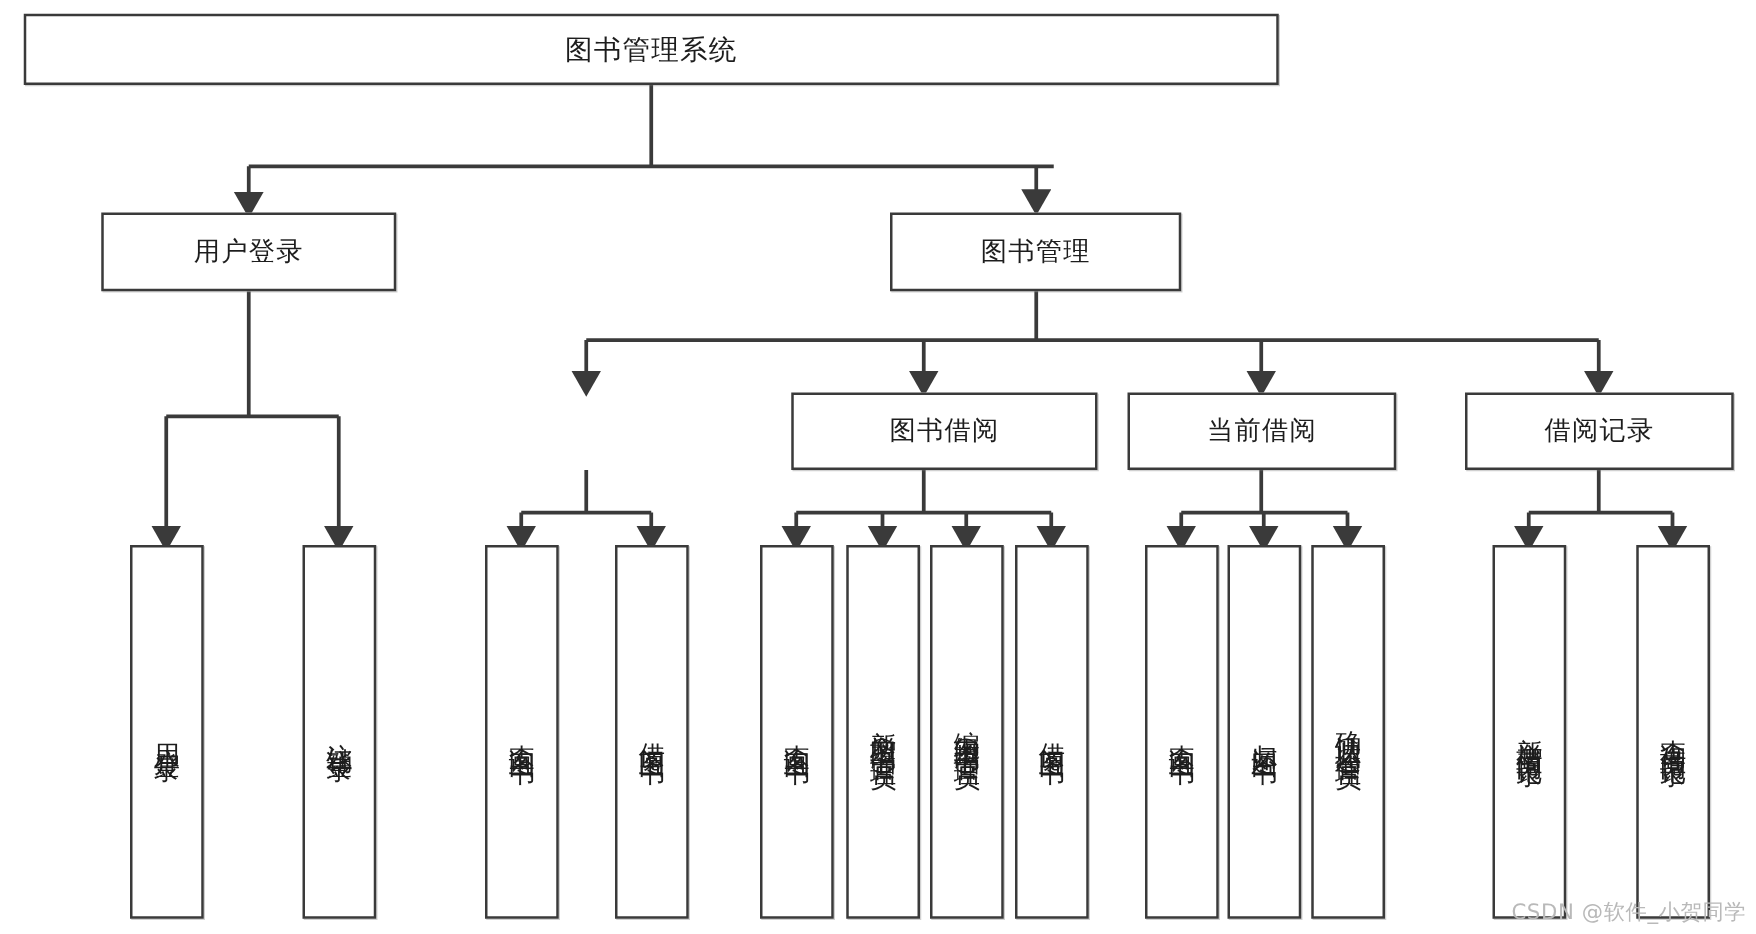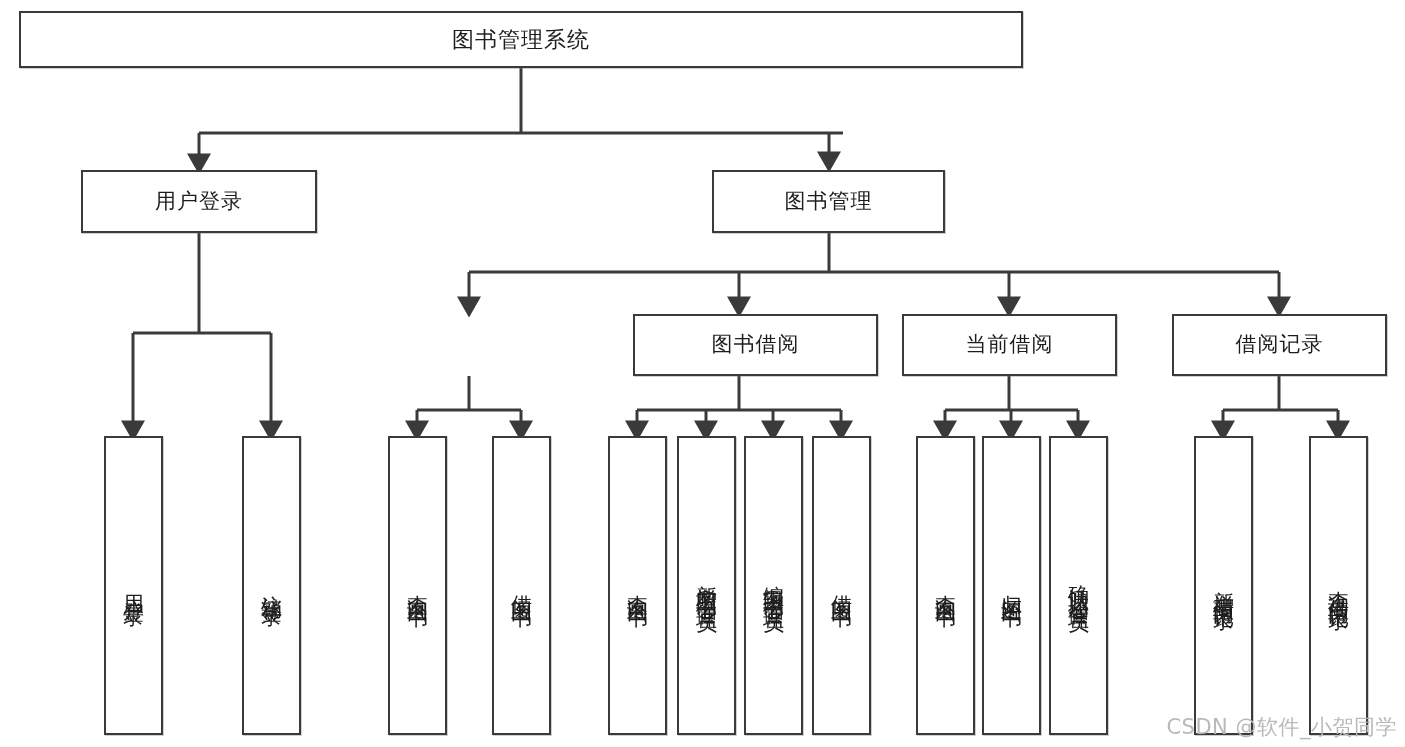--- a/index.html
+++ b/index.html
@@ -57,21 +57,21 @@
     text-orientation: upright;
     letter-spacing: 4px;
     line-height: 1.05;
     white-space: nowrap;
     display: block;
   }
   .watermark {
     position: absolute;
     right: 8px;
     bottom: 6px;
-    font-size: 21px;
+    font-size: 17px;
     color: #b9b9b9;
     letter-spacing: 0.5px;
     white-space: nowrap;
     user-select: none;
     margin-top: 14px;
   }
 </style>
 </head>
 <body>
 

